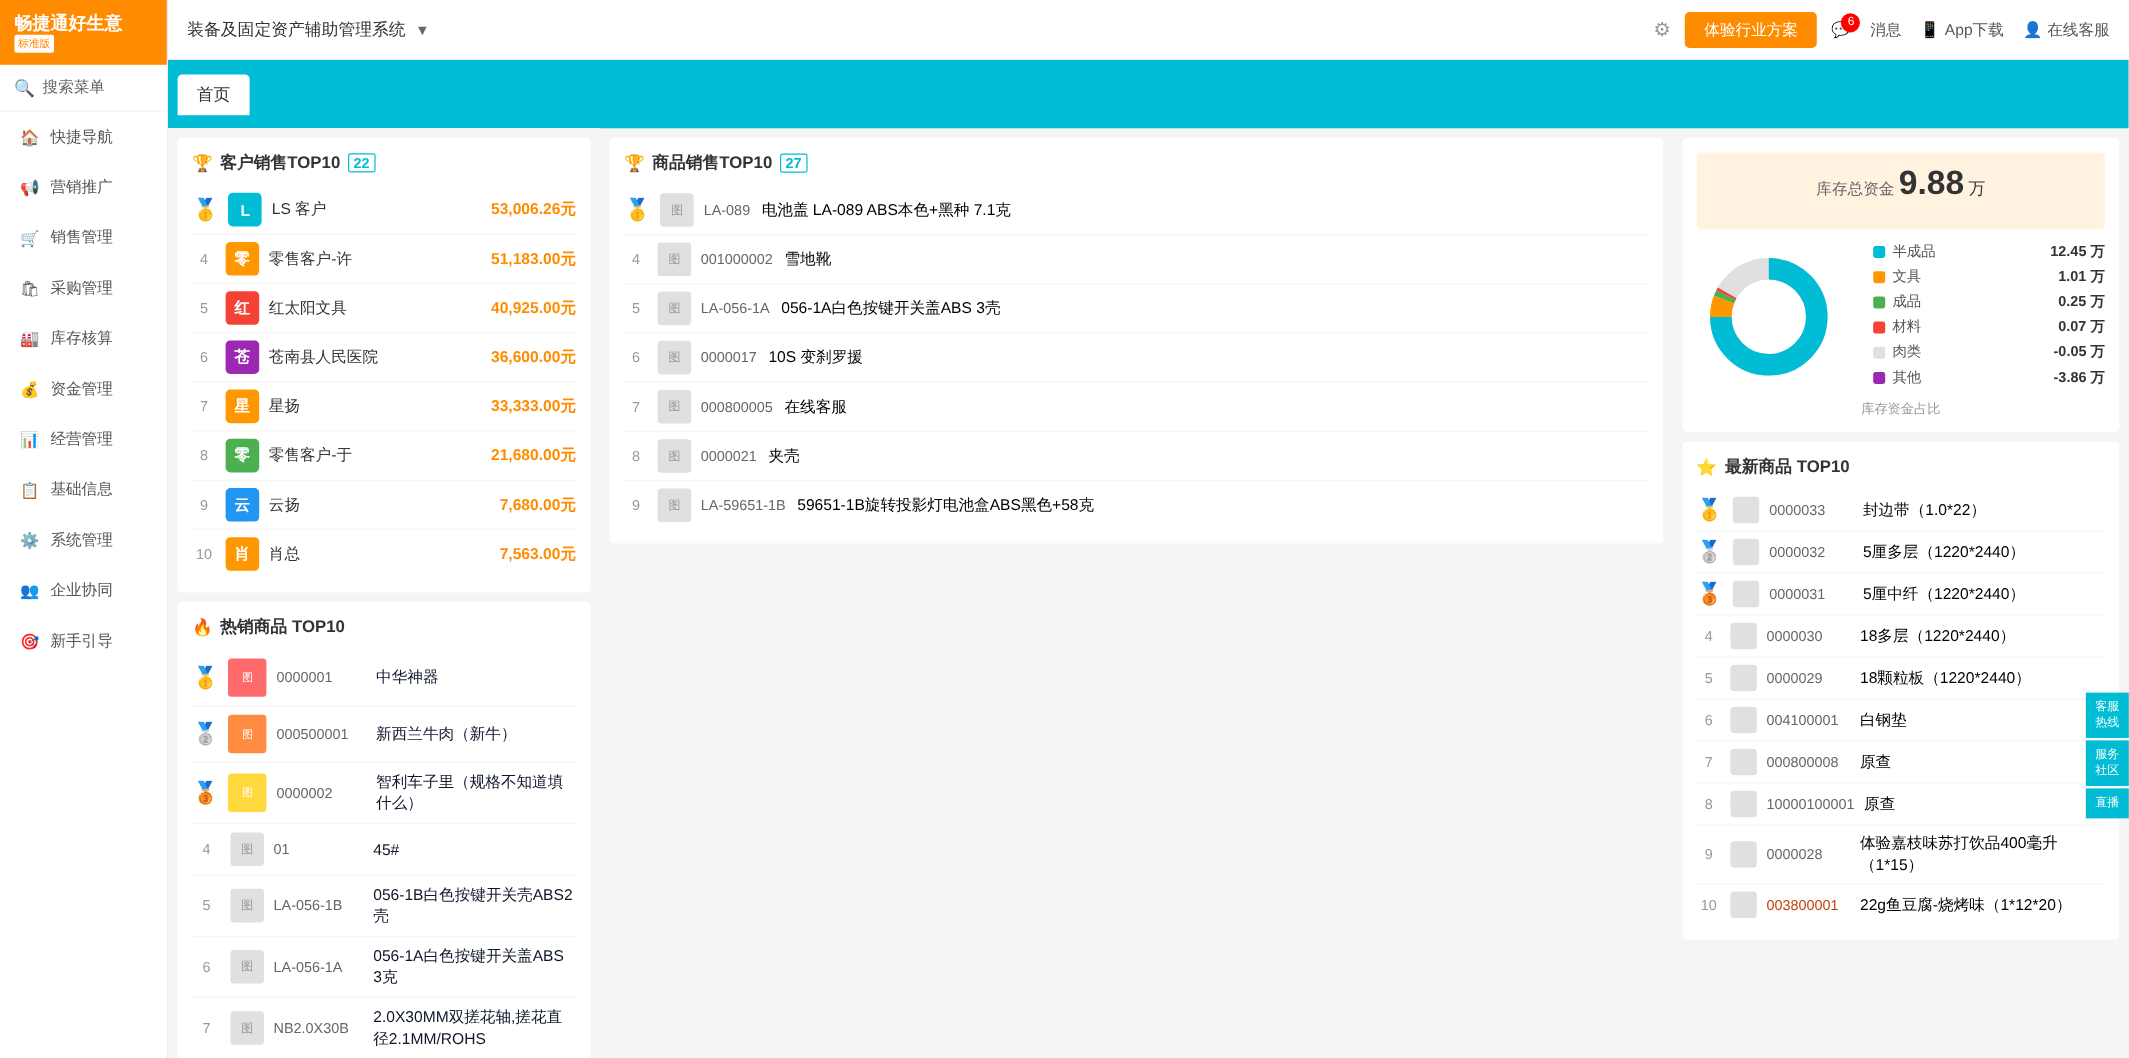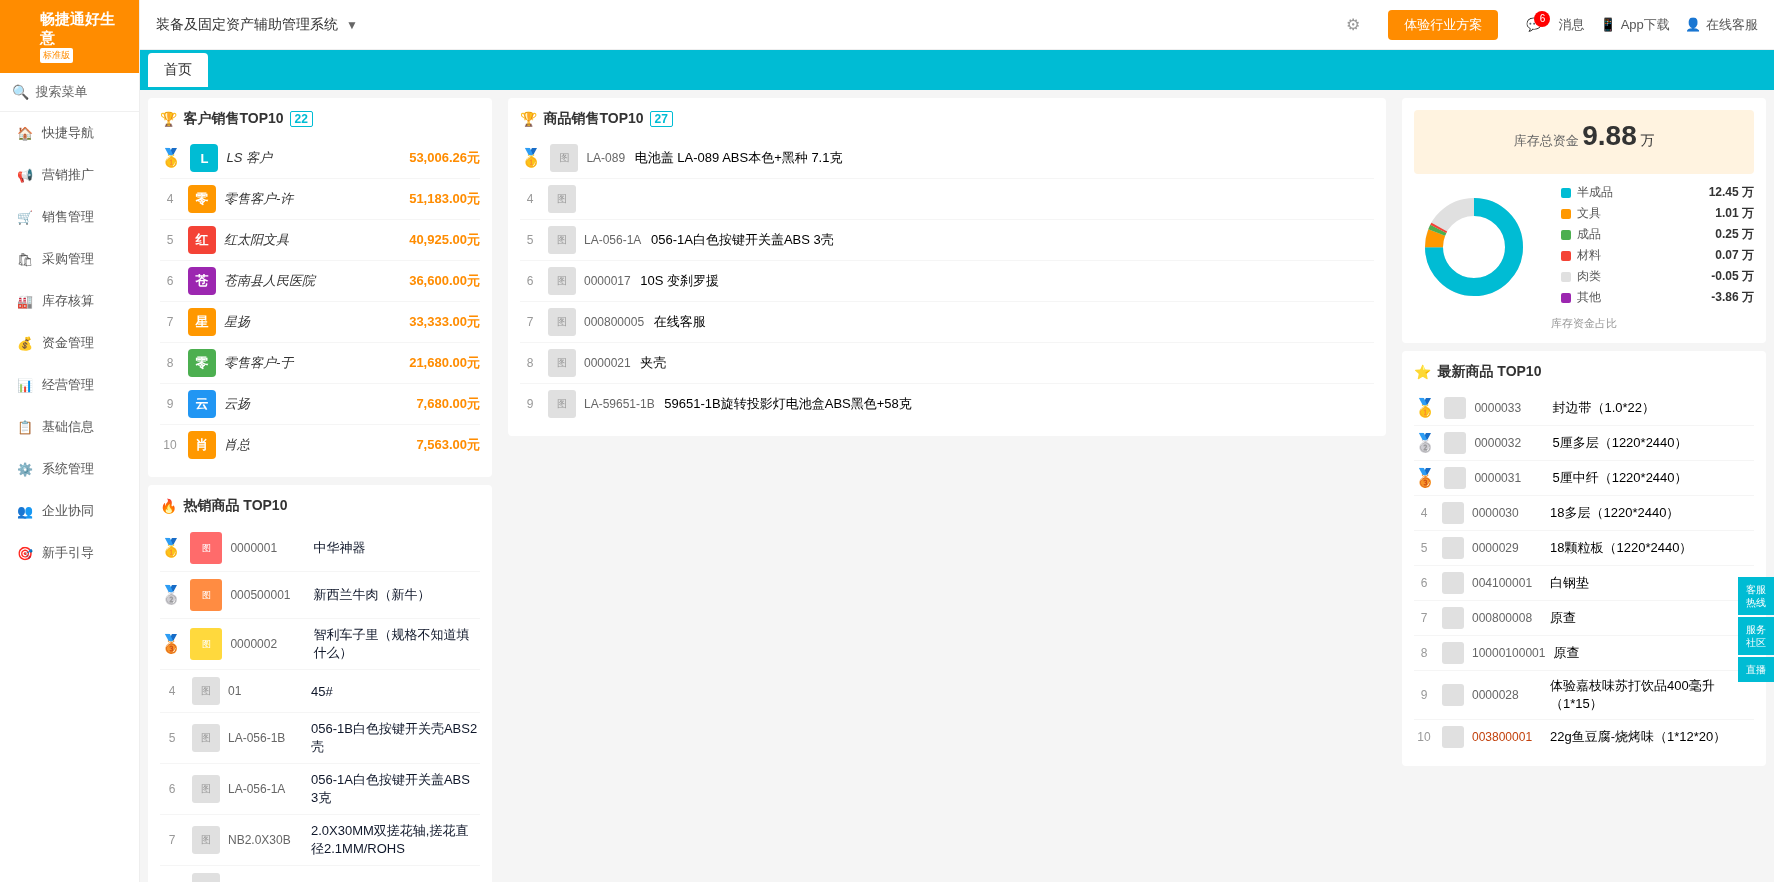--- a/index.html
+++ b/index.html
@@ -9,31 +9,31 @@
     .sidebar { width: 140px; background: #fff; border-right: 1px solid #eee; display: flex; flex-direction: column; flex-shrink: 0; }
     .sidebar-logo { background: #ff8c00; padding: 10px 12px; display: flex; align-items: center; gap: 6px; min-height: 50px; }
     .sidebar-logo-badge { background: #fff; color: #ff8c00; font-size: 9px; padding: 1px 3px; border-radius: 2px; }
     .sidebar-search { display: flex; align-items: center; gap: 6px; padding: 10px 12px; border-bottom: 1px solid #f0f0f0; cursor: pointer; color: #666; }
     .sidebar-nav { flex: 1; overflow-y: auto; }
     .sidebar-nav-item { display: flex; align-items: center; gap: 8px; padding: 12px 16px; cursor: pointer; color: #555; font-size: 13px; transition: background 0.2s; }
     .sidebar-nav-item .nav-icon { width: 18px; height: 18px; display: flex; align-items: center; justify-content: center; flex-shrink: 0; }
 
     
     .main-wrapper { flex: 1; display: flex; flex-direction: column; overflow: hidden; }
-    .topbar { height: 50px; background: #fff; border-bottom: 1px solid #eee; display: flex; align-items: center; padding: 0 16px; gap: 28px; flex-shrink: 0; }
+    .topbar { height: 50px; background: #fff; border-bottom: 1px solid #eee; display: flex; align-items: center; padding: 0 16px; gap: 12px; flex-shrink: 0; }
     .topbar-title { font-size: 14px; color: #333; flex: 1; display: flex; align-items: center; gap: 8px; }
     .topbar-dropdown { color: #666; font-size: 12px; cursor: pointer; }
     .topbar-gear { color: #999; cursor: pointer; font-size: 16px; }
     .topbar-cta { background: #ff8c00; color: #fff; border: none; padding: 6px 16px; border-radius: 4px; cursor: pointer; font-size: 13px; }
     .topbar-right { display: flex; align-items: center; gap: 16px; color: #555; font-size: 13px; }
     .topbar-right .badge { background: #f00; color: #fff; border-radius: 50%; width: 16px; height: 16px; font-size: 10px; display: flex; align-items: center; justify-content: center; position: relative; top: -6px; left: -8px; }
     .topbar-bell { position: relative; cursor: pointer; display: flex; align-items: center; }
 
     
-    .nav-tabs { background: #00bcd4; height: 40px; display: flex; align-items: center; padding: 0 8px; flex-shrink: 0; }
+    .nav-tabs { background: #00bcd4; height: 57px; display: flex; align-items: center; padding: 0 8px; flex-shrink: 0; }
     .nav-tab { padding: 8px 16px; color: #fff; cursor: pointer; font-size: 14px; border-radius: 4px 4px 0 0; }
     .nav-tab.active { background: #fff; color: #333; }
 
     
     .panel-left { width: 360px; flex-shrink: 0; background: #f5f5f5; overflow-y: auto; padding: 8px; }
 
     
     .panel-middle { flex: 1; background: #f5f5f5; overflow-y: auto; padding: 8px; }
 
     
@@ -41,21 +41,21 @@
 
     .card { background: #fff; border-radius: 4px; padding: 12px; margin-bottom: 8px; }
     .card-title { font-size: 14px; font-weight: bold; color: #333; margin-bottom: 10px; display: flex; align-items: center; gap: 6px; }
     .card-title .top-count { color: #00bcd4; font-size: 12px; border: 1px solid #00bcd4; padding: 0 4px; border-radius: 2px; }
 
     
     .rank-item { display: flex; align-items: center; padding: 6px 0; border-bottom: 1px solid #f5f5f5; gap: 8px; }
     .rank-item:last-child { border-bottom: none; }
     .rank-num { width: 20px; text-align: center; font-size: 12px; color: #999; flex-shrink: 0; }
     .rank-icon { width: 28px; height: 28px; border-radius: 4px; display: flex; align-items: center; justify-content: center; color: #fff; font-size: 13px; font-weight: bold; flex-shrink: 0; }
-    .rank-name { flex: 1; color: #333; font-size: 13px; font-style: italic; }
+    .rank-name { flex: 1; color: #333; font-size: 13px; }
     .rank-value { color: #ff8c00; font-size: 13px; font-weight: bold; }
     .rank-medal { font-size: 18px; }
     .rank-medal-gold { color: #ffd700; }
     .rank-medal-silver { color: #c0c0c0; }
     .rank-medal-bronze { color: #cd7f32; }
 
     .product-icon { width: 28px; height: 28px; background: #e0e0e0; border-radius: 3px; display: flex; align-items: center; justify-content: center; color: #999; font-size: 10px; flex-shrink: 0; }
     .product-img-colored { width: 32px; height: 32px; border-radius: 3px; display: flex; align-items: center; justify-content: center; flex-shrink: 0; }
 
     
@@ -99,21 +99,21 @@
     .content-area { flex: 1; display: flex; overflow: hidden; }
 
     
     .panel-scroll { overflow-y: auto; height: calc(882px - 90px); }
   </style>
 </head>
 <body>
 
 <div class="sidebar">
   <div class="sidebar-logo">
-    <div style="display:flex;flex-direction:column;align-items:flex-start;margin-left:28px;">
+    <div style="display:flex;flex-direction:column;align-items:flex-start;">
       <span style="color:#fff;font-size:15px;font-weight:bold;">畅捷通好生意</span>
       <span class="sidebar-logo-badge">标准版</span>
     </div>
   </div>
   <div class="sidebar-search">
     <span style="font-size:14px;">🔍</span>
     <span>搜索菜单</span>
   </div>
   <div class="sidebar-nav">
     <div class="sidebar-nav-item">
@@ -327,20 +327,24 @@
           <span class="rank-medal rank-medal-gold">🥇</span>
           <div class="product-icon">图</div>
           <div style="flex:1;">
             <span style="color:#666;font-size:12px;">LA-089</span>
             <span style="margin-left:6px;margin-top:30px;">电池盖 LA-089 ABS本色+黑种 7.1克</span>
           </div>
         </div>
         <div class="rank-item">
           <span class="rank-num">4</span>
           <div class="product-icon">图</div>
+          <div style="flex:1;">
+            <span style="color:#666;font-size:12px;">001000002</span>
+            <span style="margin-left:6px;">雪地靴</span>
+          </div>
         </div>
         <div class="rank-item">
           <span class="rank-num">5</span>
           <div class="product-icon">图</div>
           <div style="flex:1;">
             <span style="color:#666;font-size:12px;">LA-056-1A</span>
             <span style="margin-left:6px;">056-1A白色按键开关盖ABS 3壳</span>
           </div>
         </div>
         <div class="rank-item">

